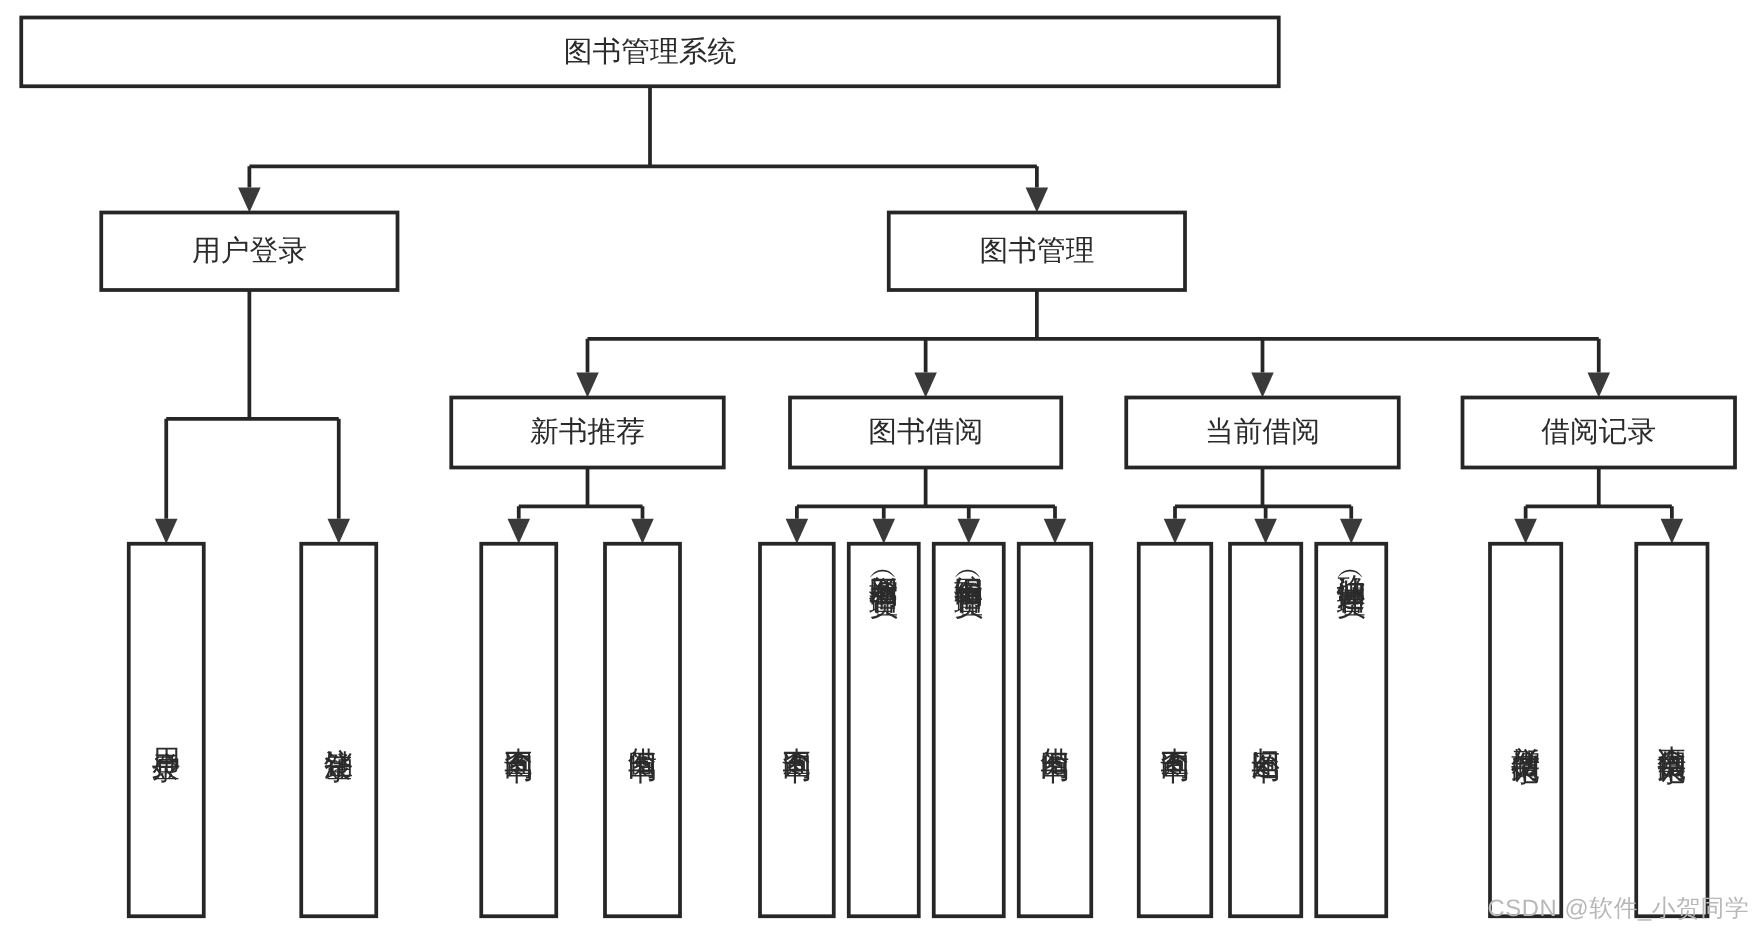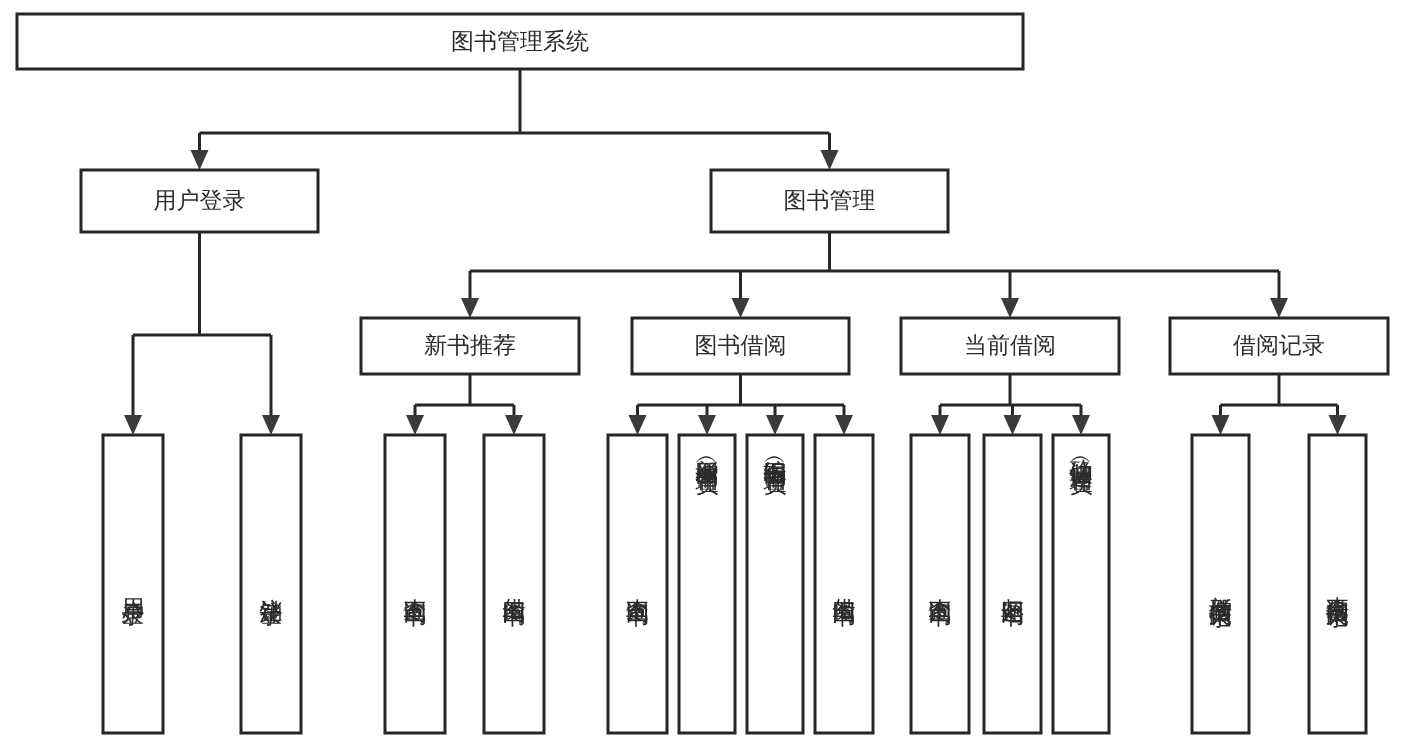--- a/index.html
+++ b/index.html
@@ -210,13 +210,14 @@
       <div class="vlabel" style="left: 608px; top: 435px; width: 59px; height: 298px; justify-content: center;">查询图书</div>
       <div class="vlabel" style="left: 679px; top: 435px; width: 56px; height: 298px; justify-content: flex-start; padding-top: 6px; box-sizing: border-box;">新增图书（管理员）</div>
       <div class="vlabel" style="left: 747px; top: 435px; width: 56px; height: 298px; justify-content: flex-start; padding-top: 6px; box-sizing: border-box;">编辑图书（管理员）</div>
       <div class="vlabel" style="left: 815px; top: 435px; width: 58px; height: 298px; justify-content: center;">借阅图书</div>
       <div class="vlabel" style="left: 911px; top: 435px; width: 58px; height: 298px; justify-content: center;">查询图书</div>
       <div class="vlabel" style="left: 984px; top: 435px; width: 57px; height: 298px; justify-content: center;">归还图书</div>
       <div class="vlabel" style="left: 1053px; top: 435px; width: 56px; height: 298px; justify-content: flex-start; padding-top: 6px; box-sizing: border-box;">确认归还（管理员）</div>
       <div class="vlabel" style="left: 1192px; top: 435px; width: 57px; height: 298px; justify-content: center;">新增借阅记录</div>
       <div class="vlabel" style="left: 1309px; top: 435px; width: 57px; height: 298px; justify-content: center;">查询借阅记录</div>
     </div>
+  <div class="watermark" style="left: 1190px; top: 714px;">CSDN @软件_小贺同学</div>
 </div>
 
 </body></html>

